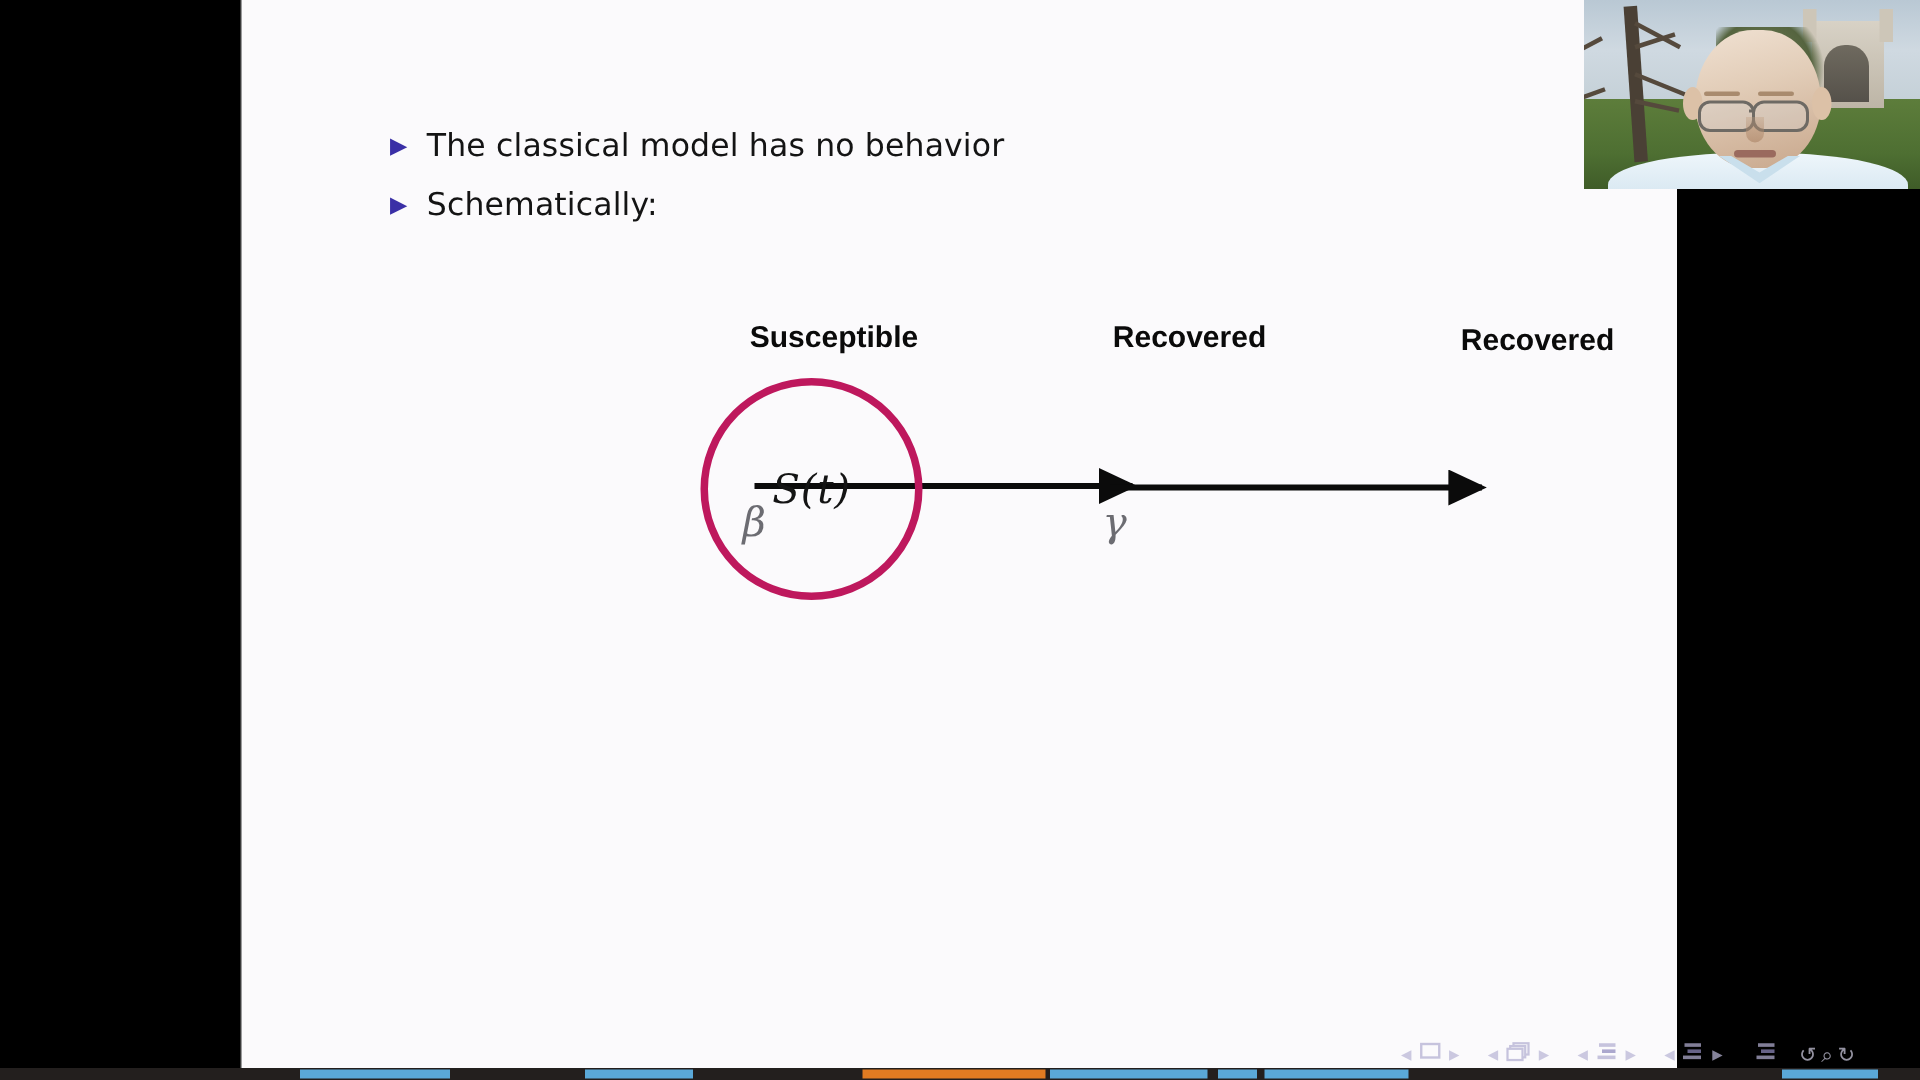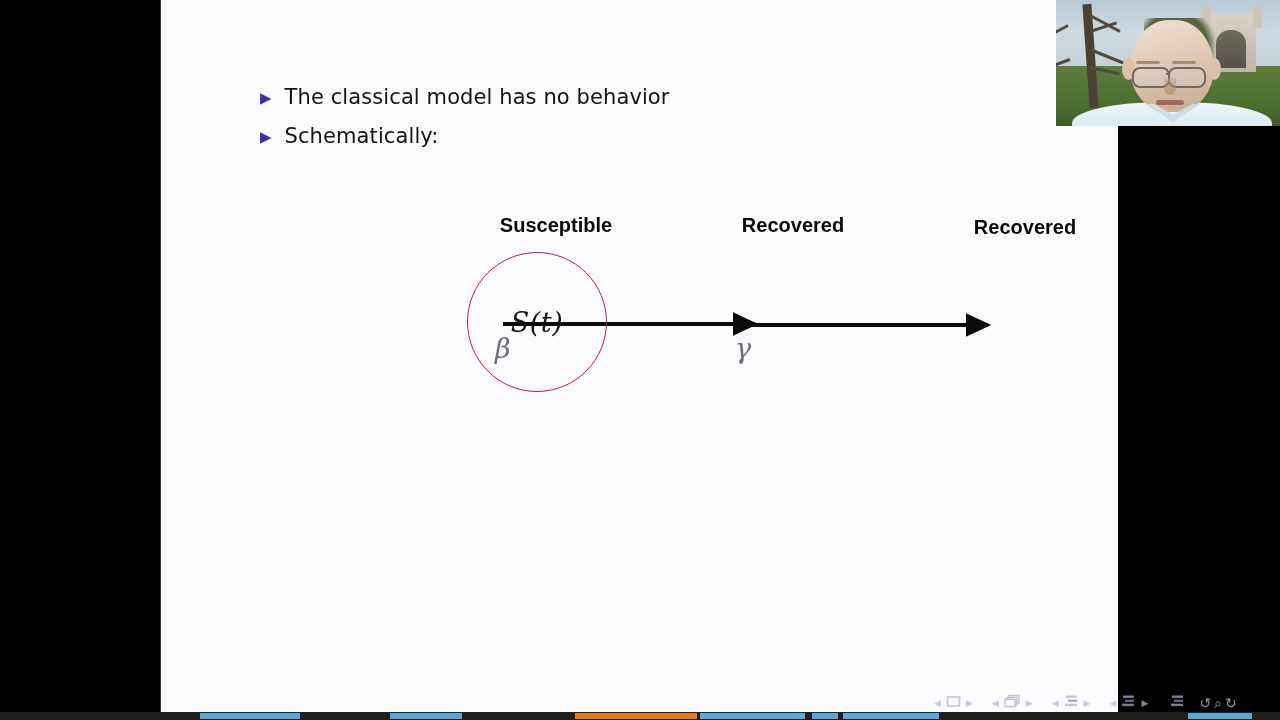--- a/index.html
+++ b/index.html
@@ -35,21 +35,21 @@
 
   
   #diagram{position:absolute;left:195px;top:200px;width:640px;height:215px;}
   .node-label{
     position:absolute;
     font-family:"Liberation Sans",sans-serif;
     font-weight:bold;font-size:20px;color:#0a0a0a;
     white-space:nowrap;text-align:center;
   }
   .circle{
-    position:absolute;border:1px solid #be185d;border-radius:50%;
+    position:absolute;border:5px solid #be185d;border-radius:50%;
     background:transparent;
     display:flex;align-items:center;justify-content:center;
   }
   .circle span{
     font-family:"DejaVu Serif",serif;font-style:italic;
     font-size:27px;color:#141414;letter-spacing:.5px;
   }
   .rate{
     position:absolute;
     font-family:"DejaVu Serif",serif;font-style:italic;

